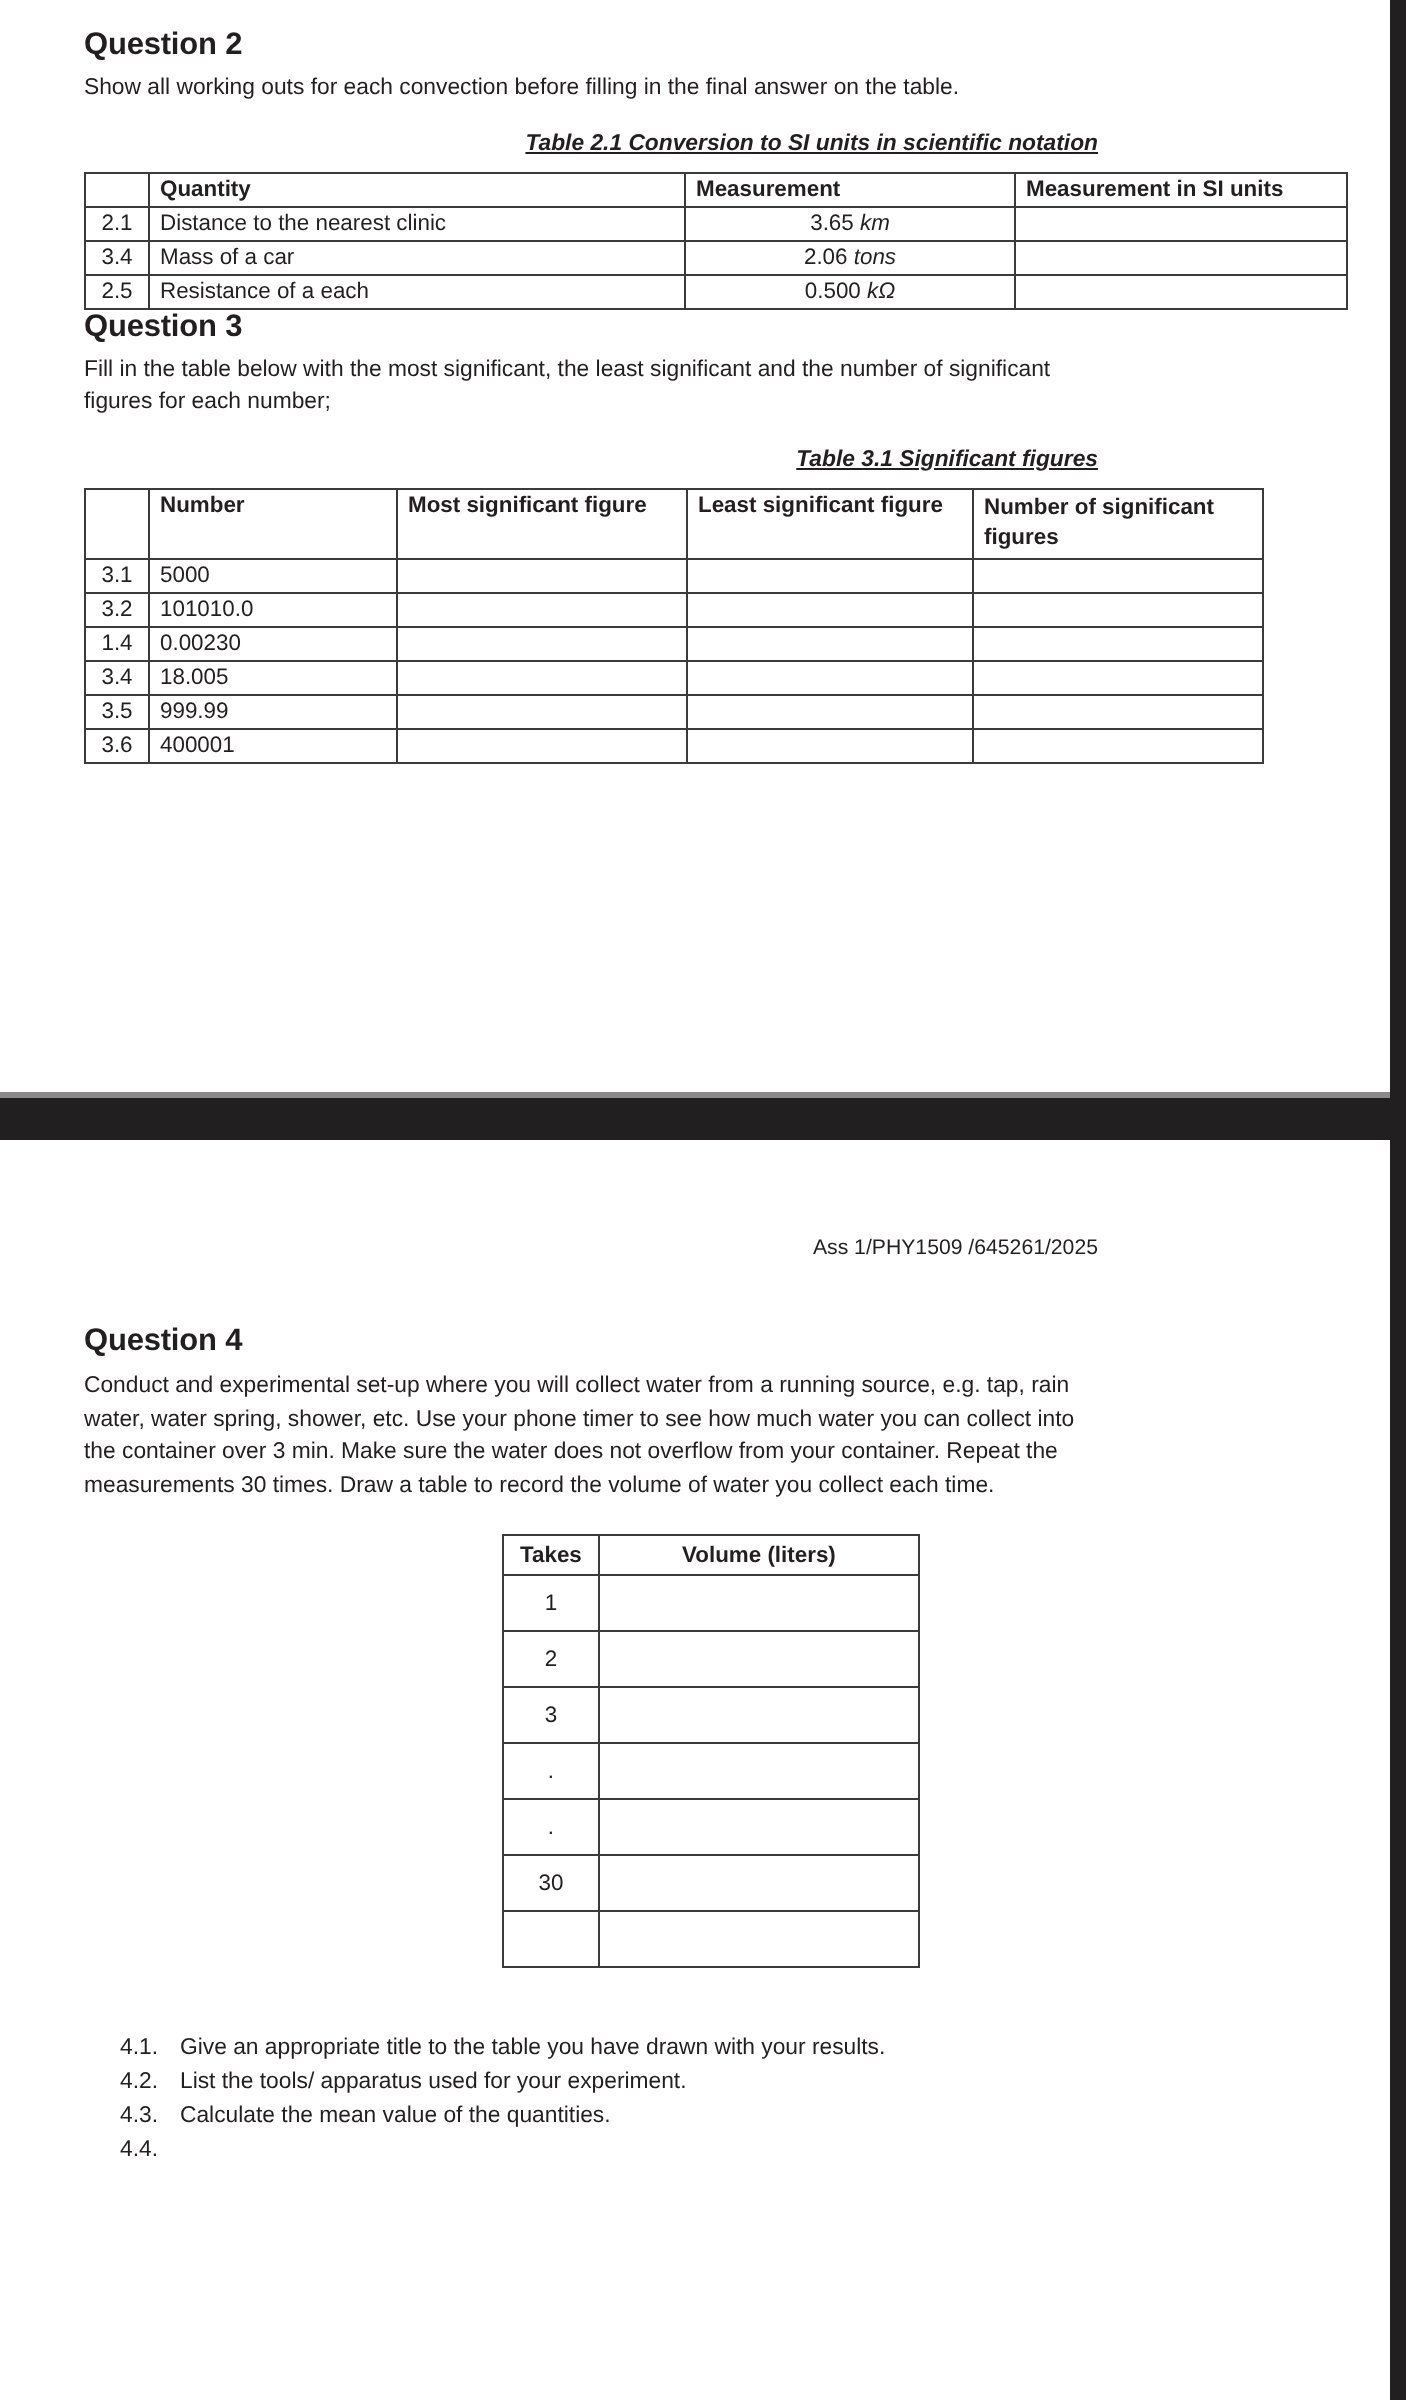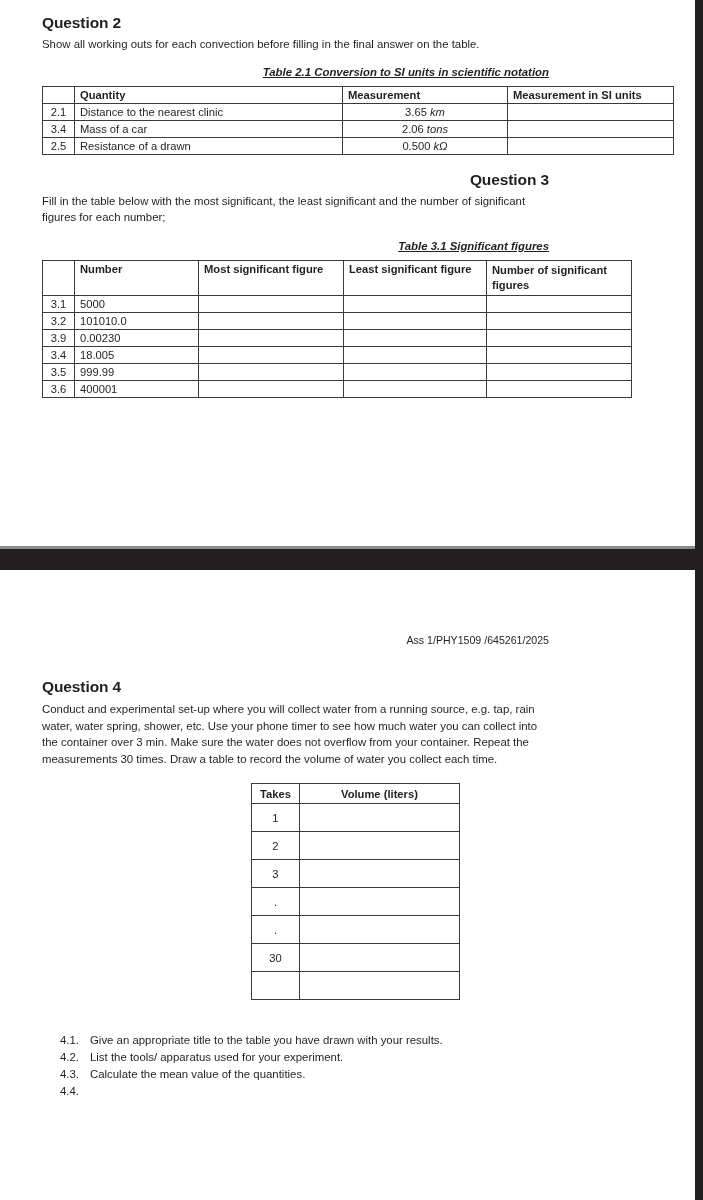--- a/index.html
+++ b/index.html
@@ -157,28 +157,28 @@
           <td></td>
         </tr>
         <tr>
           <td class="num-col">3.4</td>
           <td>Mass of a car</td>
           <td class="meas"><span>2.06</span> <span class="ital">tons</span></td>
           <td></td>
         </tr>
         <tr>
           <td class="num-col">2.5</td>
-          <td>Resistance of a drawn</td>
+          <td>Resistance of a each</td>
           <td class="meas"><span>0.500</span> <span class="ital">kΩ</span></td>
           <td></td>
         </tr>
       </tbody>
     </table>
 
-    <h2 class="qhead" style="margin-top:16px;text-align:right;">Question 3</h2>
+    <h2 class="qhead" style="">Question 3</h2>
     <p class="intro" style="max-width:618px;">Fill in the table below with the most significant, the least significant and the number of significant figures for each number;</p>
 
     <div class="caption" style="margin-top:14px; max-width:589px;">Table 3.1 Significant figures</div>
 
     <table class="doc" id="table31">
       <colgroup>
         <col style="width:32px;">
         <col style="width:124px;">
         <col style="width:145px;">
         <col style="width:143px;">
@@ -202,21 +202,21 @@
           <td></td>
         </tr>
         <tr style="height:17px;">
           <td class="num-col">3.2</td>
           <td>101010.0</td>
           <td></td>
           <td></td>
           <td></td>
         </tr>
         <tr style="height:17px;">
-          <td class="num-col">3.9</td>
+          <td class="num-col">1.4</td>
           <td>0.00230</td>
           <td></td>
           <td></td>
           <td></td>
         </tr>
         <tr style="height:17px;">
           <td class="num-col">3.4</td>
           <td>18.005</td>
           <td></td>
           <td></td>
@@ -240,21 +240,21 @@
     </table>
 
   </div>
 </div>
 
 <div class="band-hairline"></div>
 <div class="page-break-band"></div>
 
 <div class="page" style="top:570px;">
 
-  <div class="hdr-right" style="padding-top:64px;">Ass 1/PHY1509 /645261/2025</div>
+  <div class="hdr-right" style="padding-top:48px;">Ass 1/PHY1509 /645261/2025</div>
 
   <div class="content" style="padding-top:32px;">
 
     <h2 class="qhead">Question 4</h2>
     <p class="intro" style="max-width:608px; margin-top:5px;">Conduct and experimental set-up where you will collect water from a running source, e.g. tap, rain water, water spring, shower, etc. Use your phone timer to see how much water you can collect into the container over 3 min. Make sure the water does not overflow from your container. Repeat the measurements 30 times. Draw a table to record the volume of water you collect each time.</p>
 
     <div style="margin-top:16px; padding-left:209px;">
       <table id="table41">
         <colgroup>
           <col style="width:48px;">

